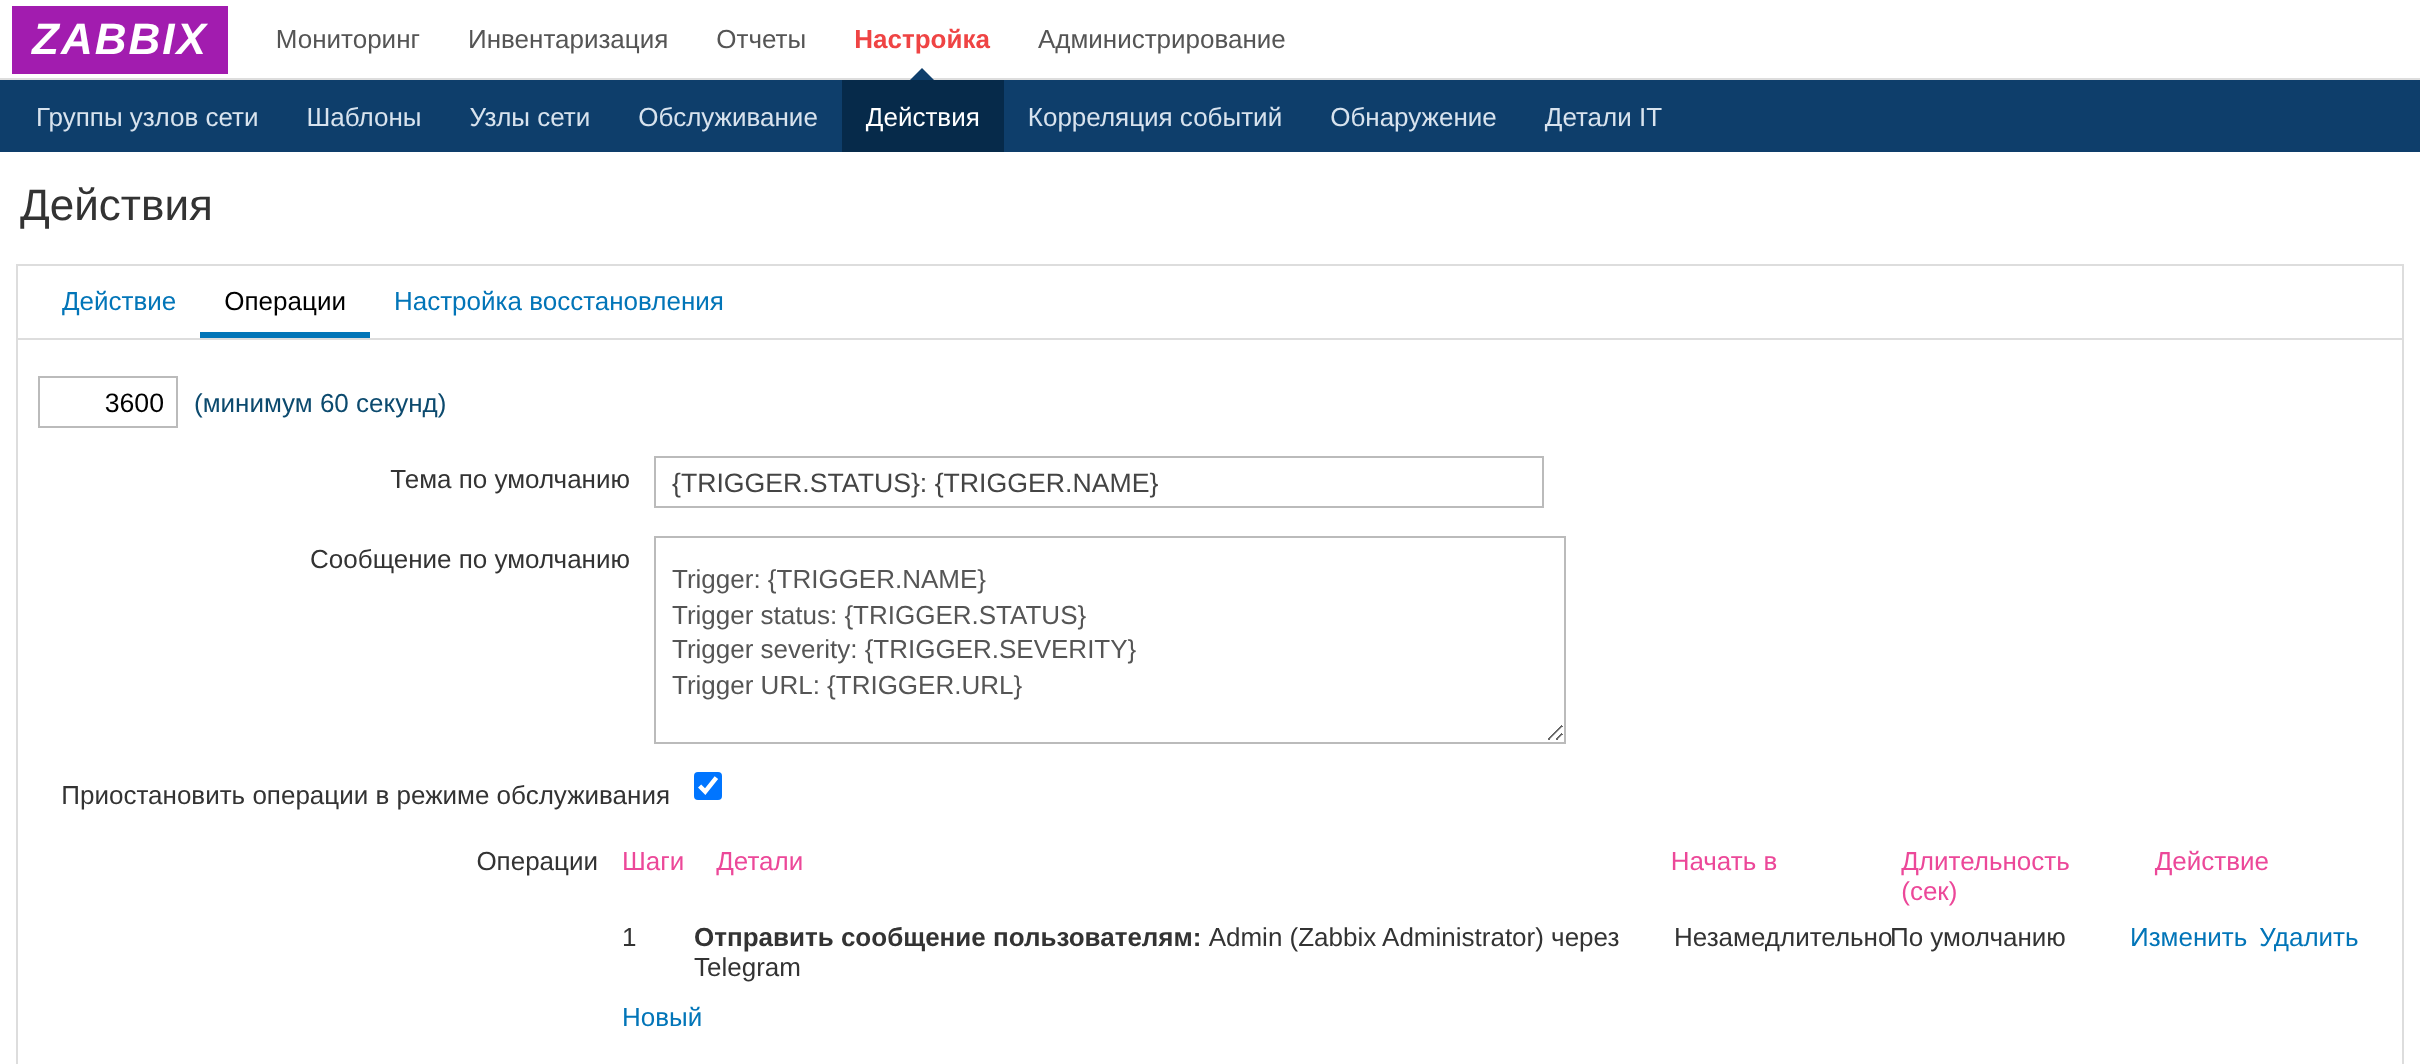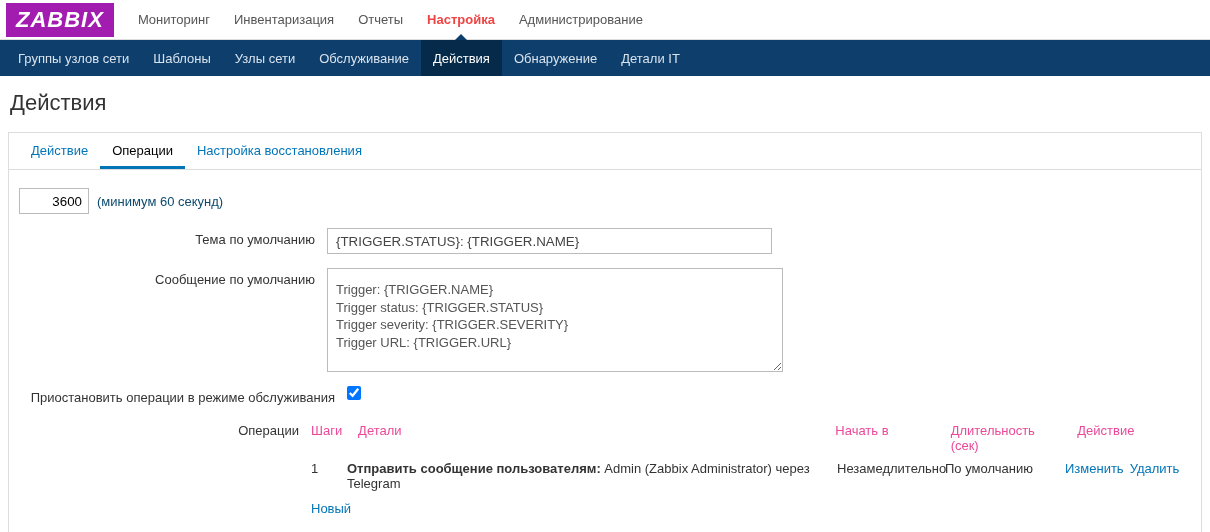--- a/index.html
+++ b/index.html
@@ -71,20 +71,21 @@
     <div class="main-menu-item">Администрирование</div>
   </div>
 </div>
 
 <div class="subbar">
   <div class="sub-menu-item">Группы узлов сети</div>
   <div class="sub-menu-item">Шаблоны</div>
   <div class="sub-menu-item">Узлы сети</div>
   <div class="sub-menu-item">Обслуживание</div>
   <div class="sub-menu-item active">Действия</div>
+  <div class="sub-menu-item">Корреляция событий</div>
   <div class="sub-menu-item">Обнаружение</div>
   <div class="sub-menu-item">Детали IT</div>
 </div>
 
 <div class="page-title">Действия</div>
 
 <div class="card">
   <div class="tabs">
     <div class="tab">Действие</div>
     <div class="tab active">Операции</div>

